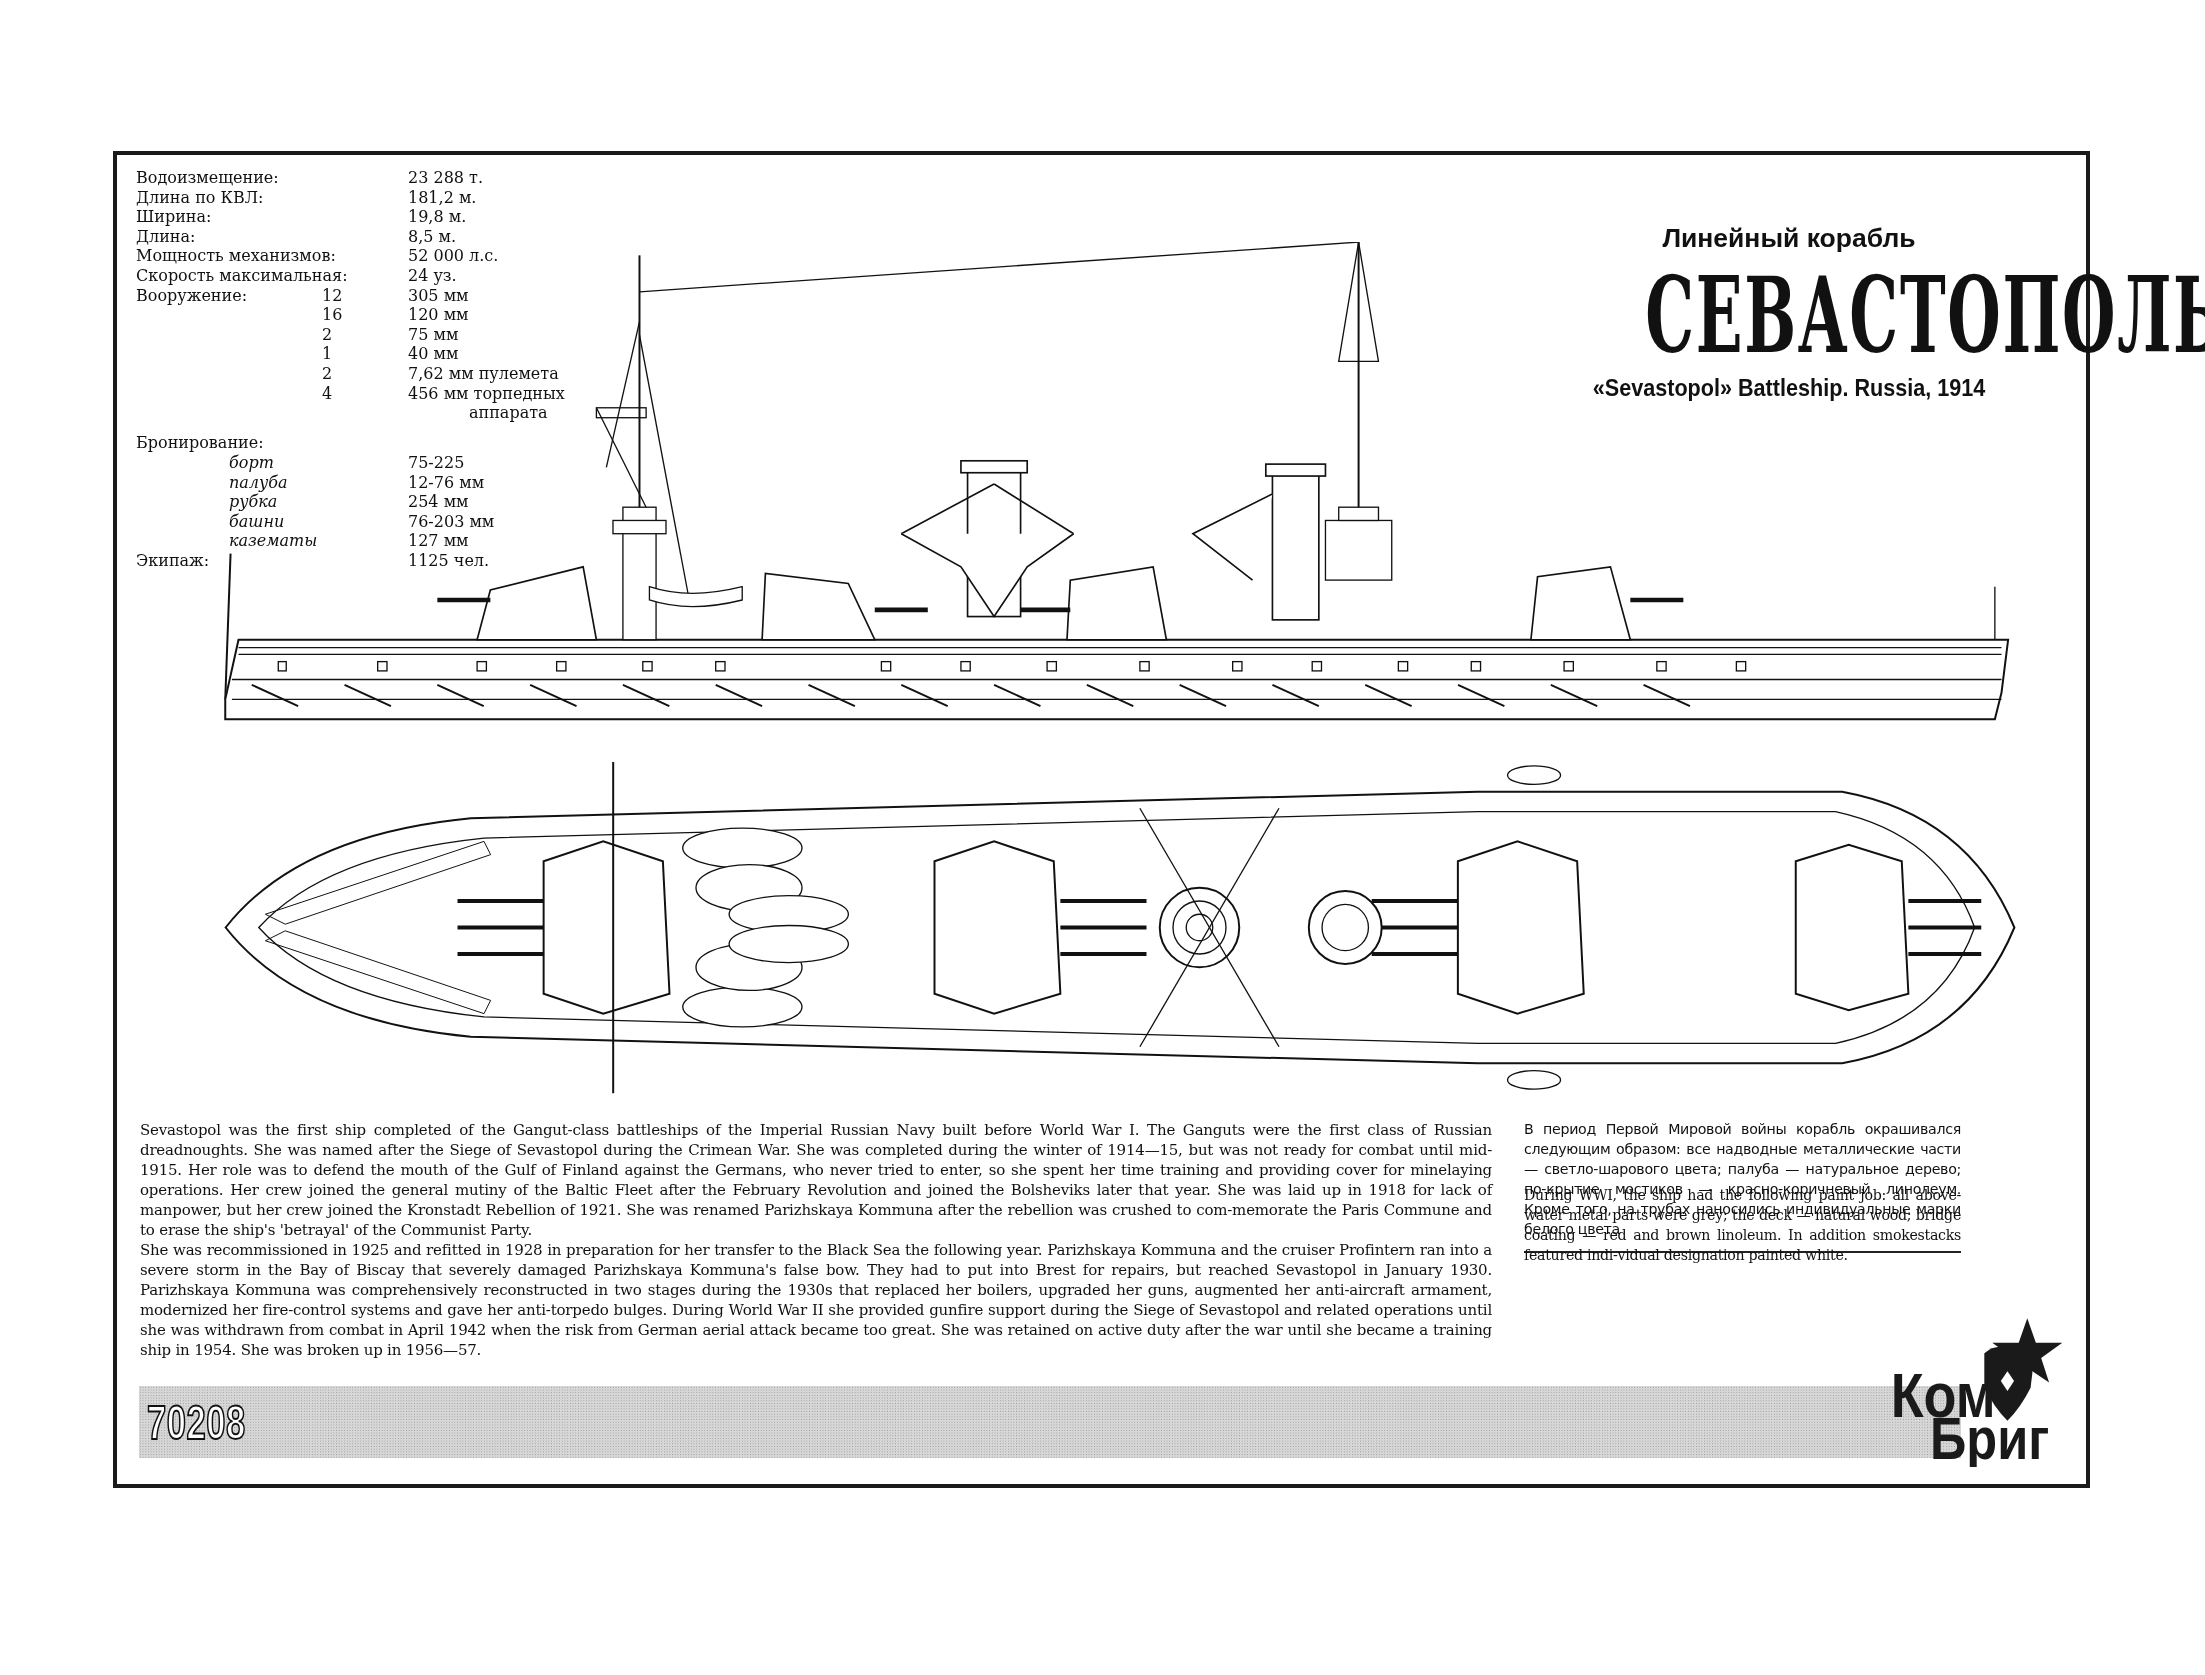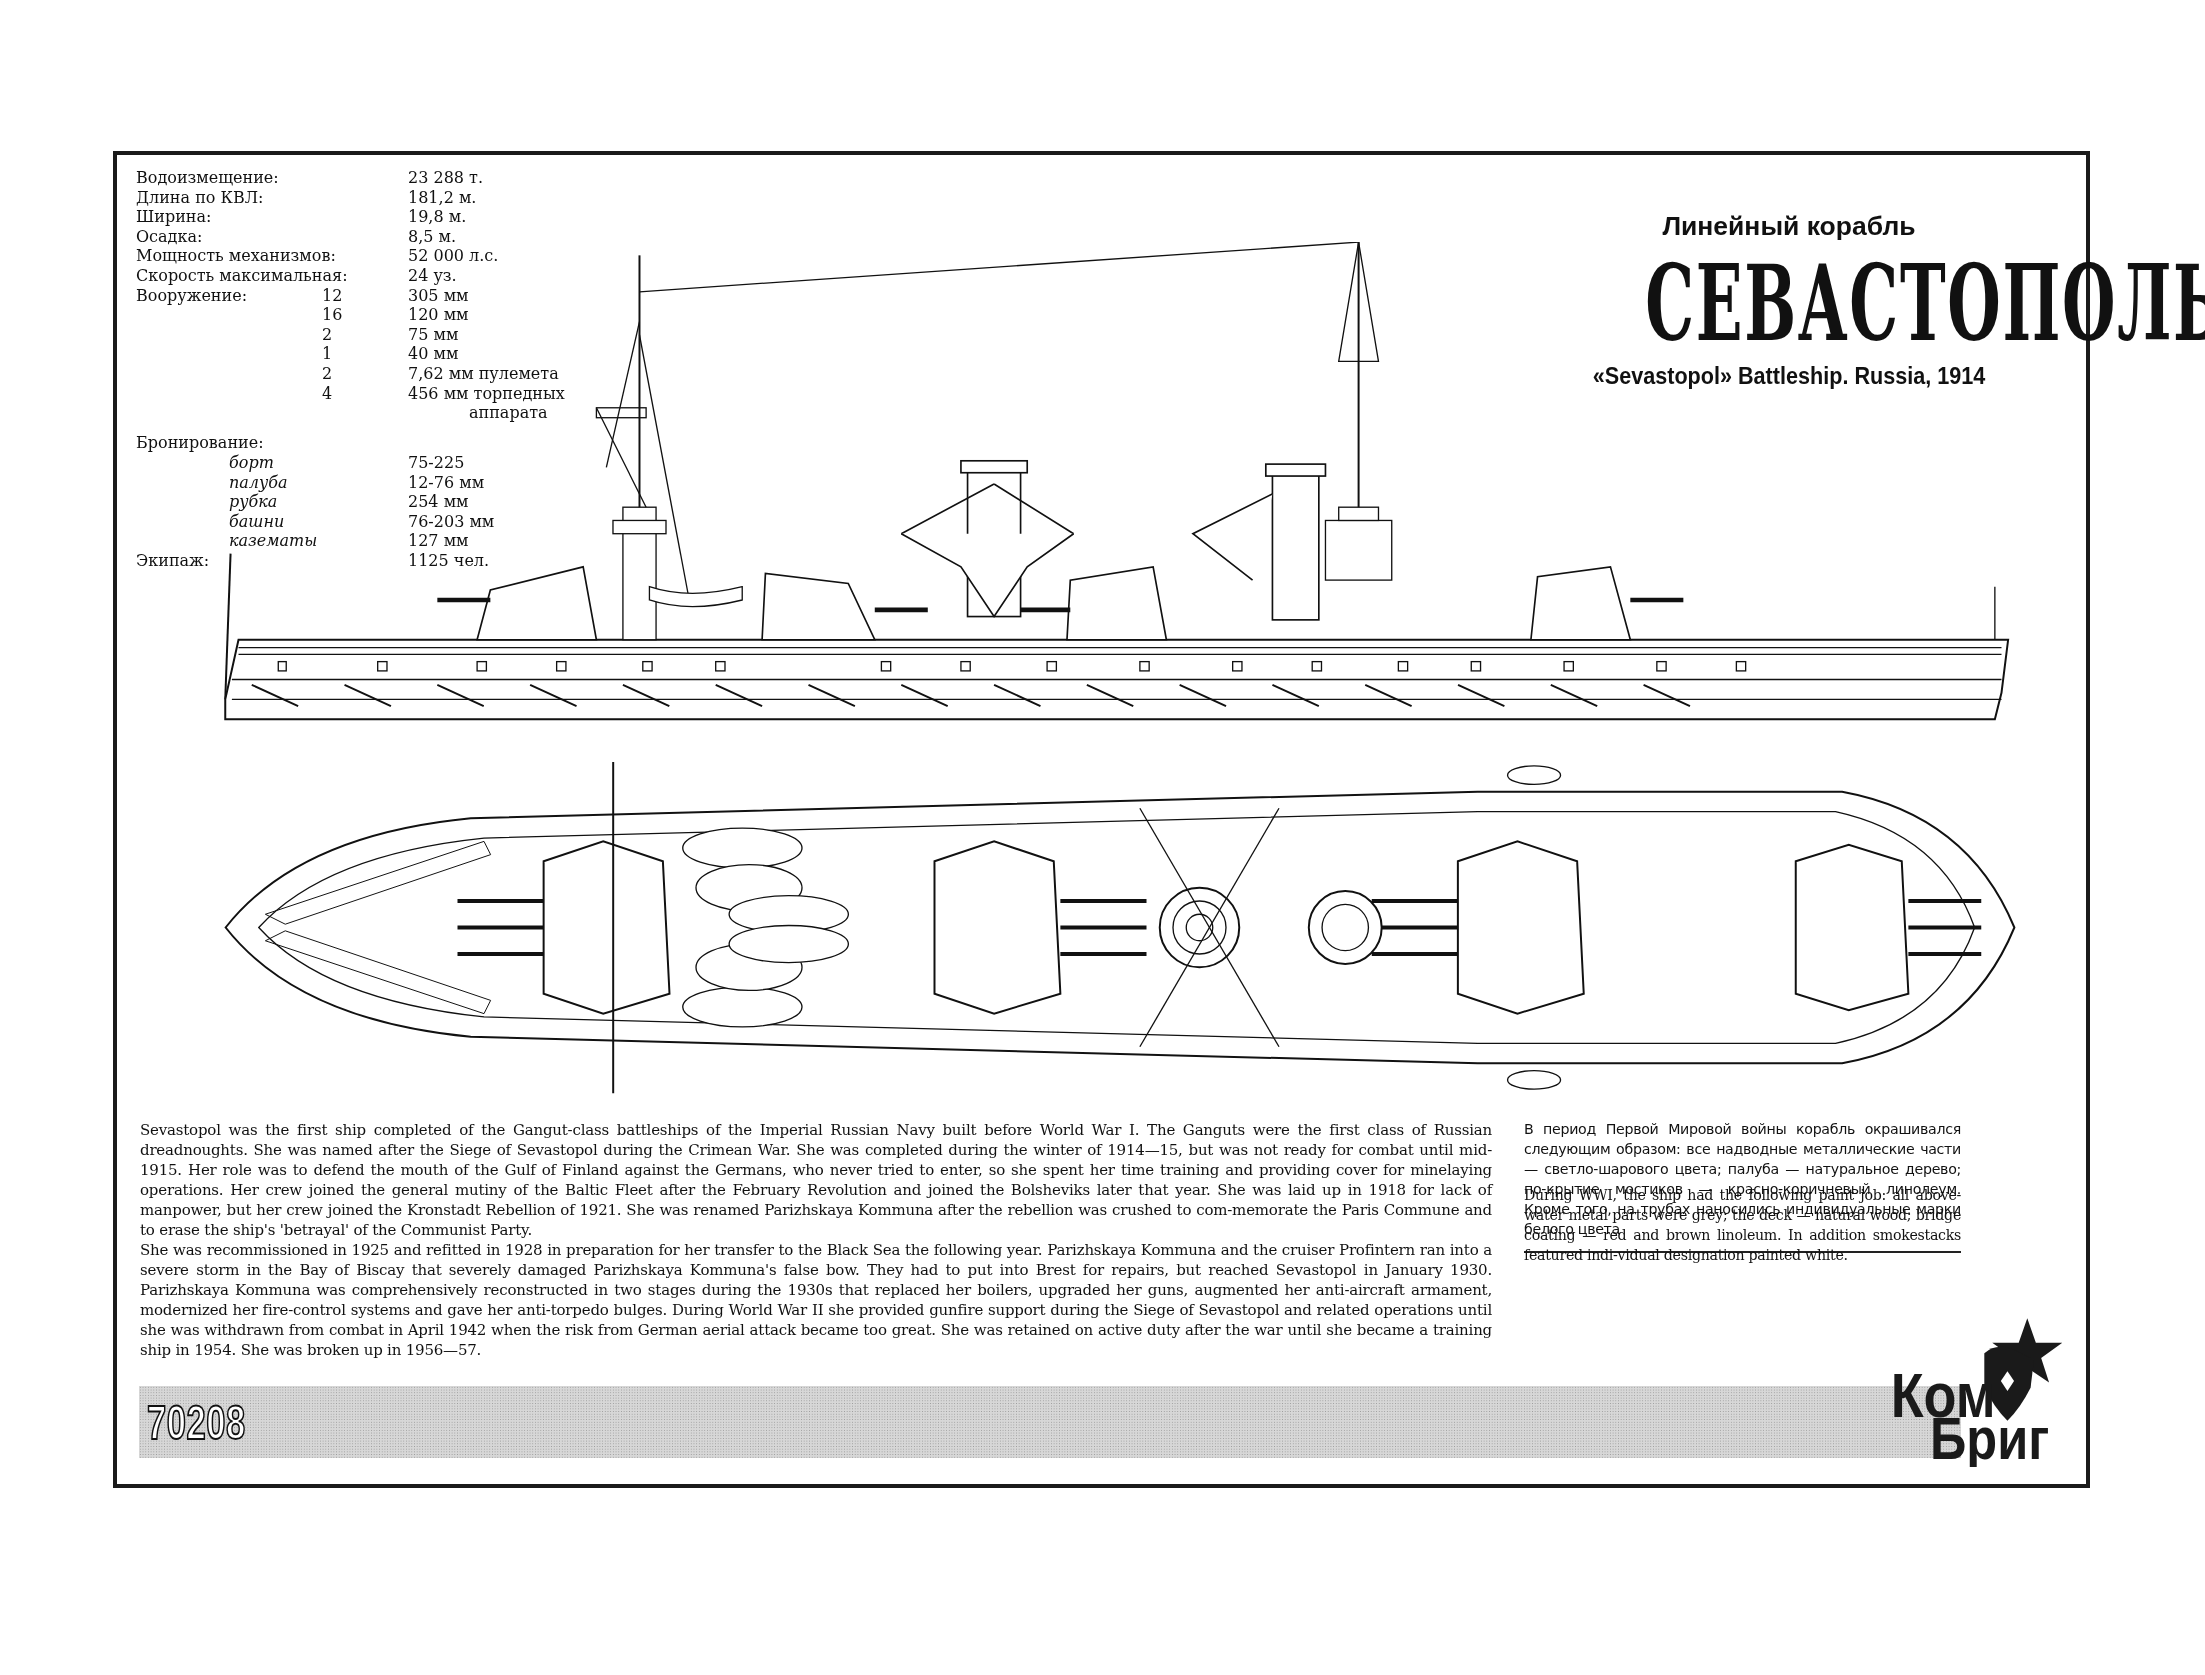--- a/index.html
+++ b/index.html
@@ -10,21 +10,21 @@
   #specs{left:136px;top:168px;width:477px;font-family:"DejaVu Serif",serif;font-size:16px;line-height:19.6px;}
   .spec-row{position:relative;height:19.6px;white-space:nowrap;}
   .spec-label{position:absolute;left:0;}
   .spec-qty{position:absolute;left:186px;}
   .spec-val{position:absolute;left:272px;}
   .spec-cont{position:absolute;left:333px;}
   .spec-sub{position:absolute;left:93px;font-style:italic;}
   .gap{height:10.6px;}
   
   #title-block{left:1557px;top:199px;width:464px;text-align:center;font-family:"Liberation Sans",sans-serif;}
-  #type-label{font-weight:bold;font-size:26.5px;margin-top:12px;letter-spacing:0px;}
+  #type-label{font-weight:bold;font-size:26.5px;margin-top:24px;letter-spacing:0px;}
   #ship-name{font-family:"DejaVu Serif",serif;font-weight:bold;font-size:99px;line-height:99px;margin-top:12px;transform:scaleX(0.62) scaleY(1.05);transform-origin:center;letter-spacing:2.7px;}
   #subtitle{font-weight:bold;font-size:24px;margin-top:9.3px;transform:scaleX(0.9);}
   #scale{font-weight:bold;font-size:26.5px;margin-top:6.6px;display:inline-block;border-bottom:2px solid #111;line-height:29px;padding:0 4px;}
   
   #profile{left:212px;top:242px;width:1816px;height:484px;}
   #plan{left:219px;top:755px;width:1802px;height:345px;}
   
   #history{left:140px;top:1120px;width:1352px;font-family:"DejaVu Serif",serif;font-size:15px;line-height:20px;text-align:justify;letter-spacing:-0.2px;}
   #history p{margin:0;}
   #paint-ru{left:1524px;top:1119px;width:437px;font-family:"DejaVu Sans",sans-serif;font-size:14.2px;line-height:20px;text-align:justify;letter-spacing:-0.3px;}
@@ -50,21 +50,21 @@
   </div>
   <div class="spec-row">
     <span class="spec-label">Длина по КВЛ:</span>
     <span class="spec-val">181,2 м.</span>
   </div>
   <div class="spec-row">
     <span class="spec-label">Ширина:</span>
     <span class="spec-val">19,8 м.</span>
   </div>
   <div class="spec-row">
-    <span class="spec-label">Осадка:</span>
+    <span class="spec-label">Длина:</span>
     <span class="spec-val">8,5 м.</span>
   </div>
   <div class="spec-row">
     <span class="spec-label">Мощность механизмов:</span>
     <span class="spec-val">52 000 л.с.</span>
   </div>
   <div class="spec-row">
     <span class="spec-label">Скорость максимальная:</span>
     <span class="spec-val">24 уз.</span>
   </div>

